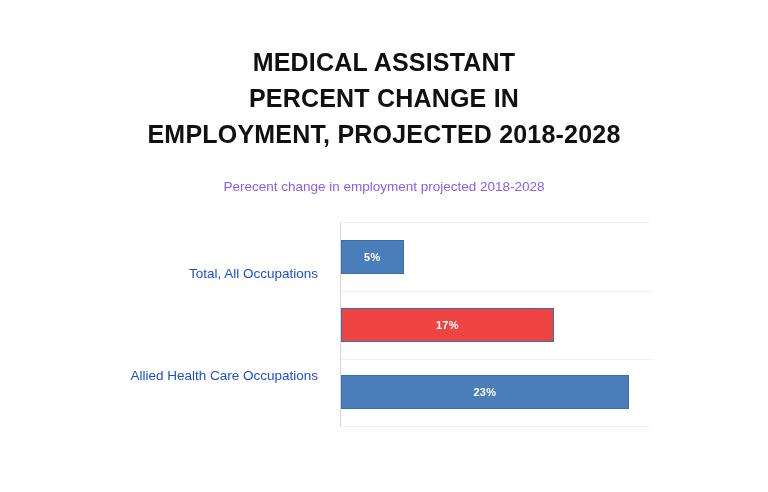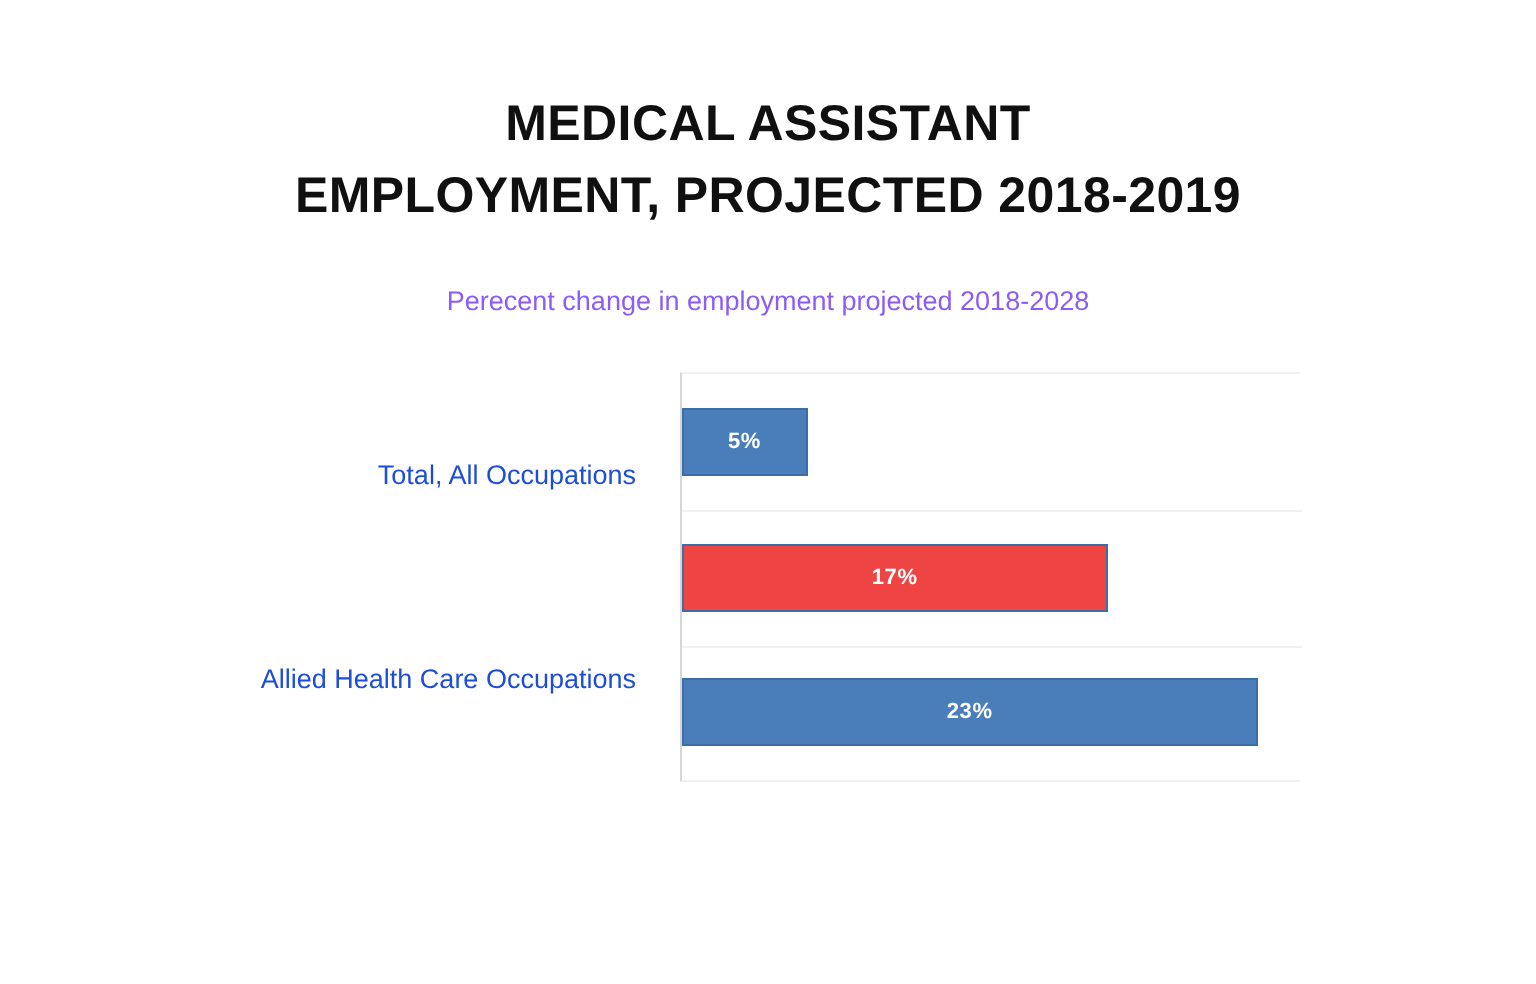--- a/index.html
+++ b/index.html
@@ -138,21 +138,22 @@
     user-select: none;
   }
 </style>
 </head>
 <body>
 
 <div class="chart-figure">
 
   <div class="title-block">
     <div class="chart-title-line">MEDICAL ASSISTANT</div>
-    <div class="chart-title-line">EMPLOYMENT, PROJECTED 2018-2019</div>
+    <div class="chart-title-line">PERCENT CHANGE IN</div>
+    <div class="chart-title-line">EMPLOYMENT, PROJECTED 2018-2028</div>
   </div>
 
   <div class="subtitle-block">
     <div class="chart-subtitle">Perecent change in employment projected 2018-2028</div>
   </div>
 
   <div class="plot-wrap">
     <div class="plot-inner">
 
       <div class="cat-labels">

